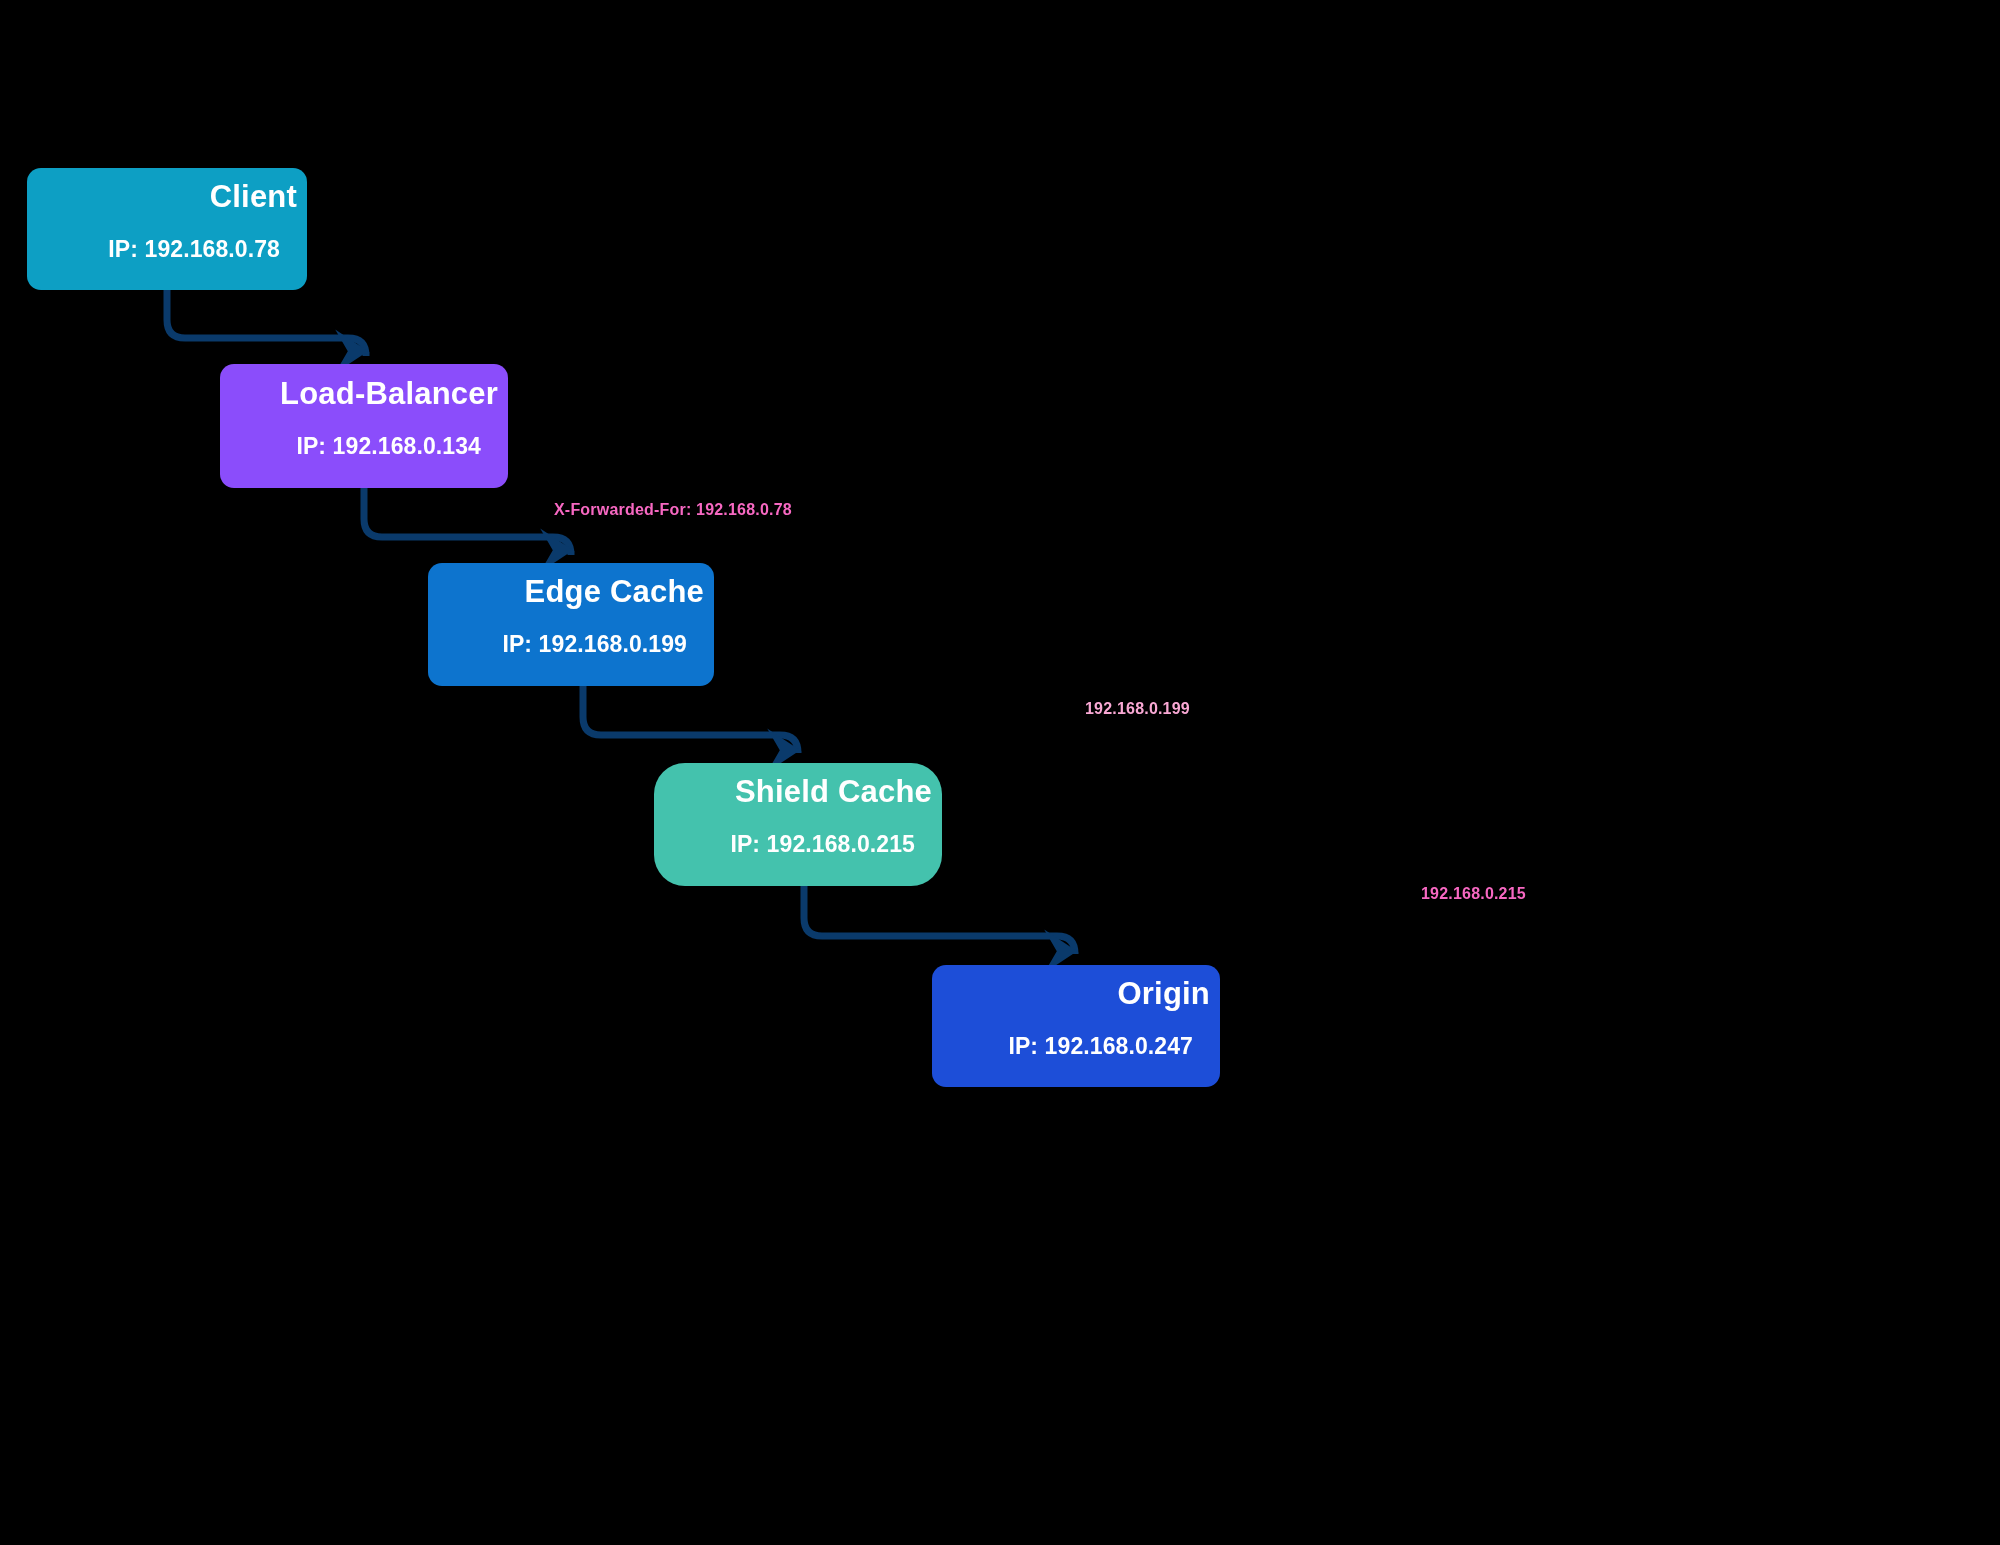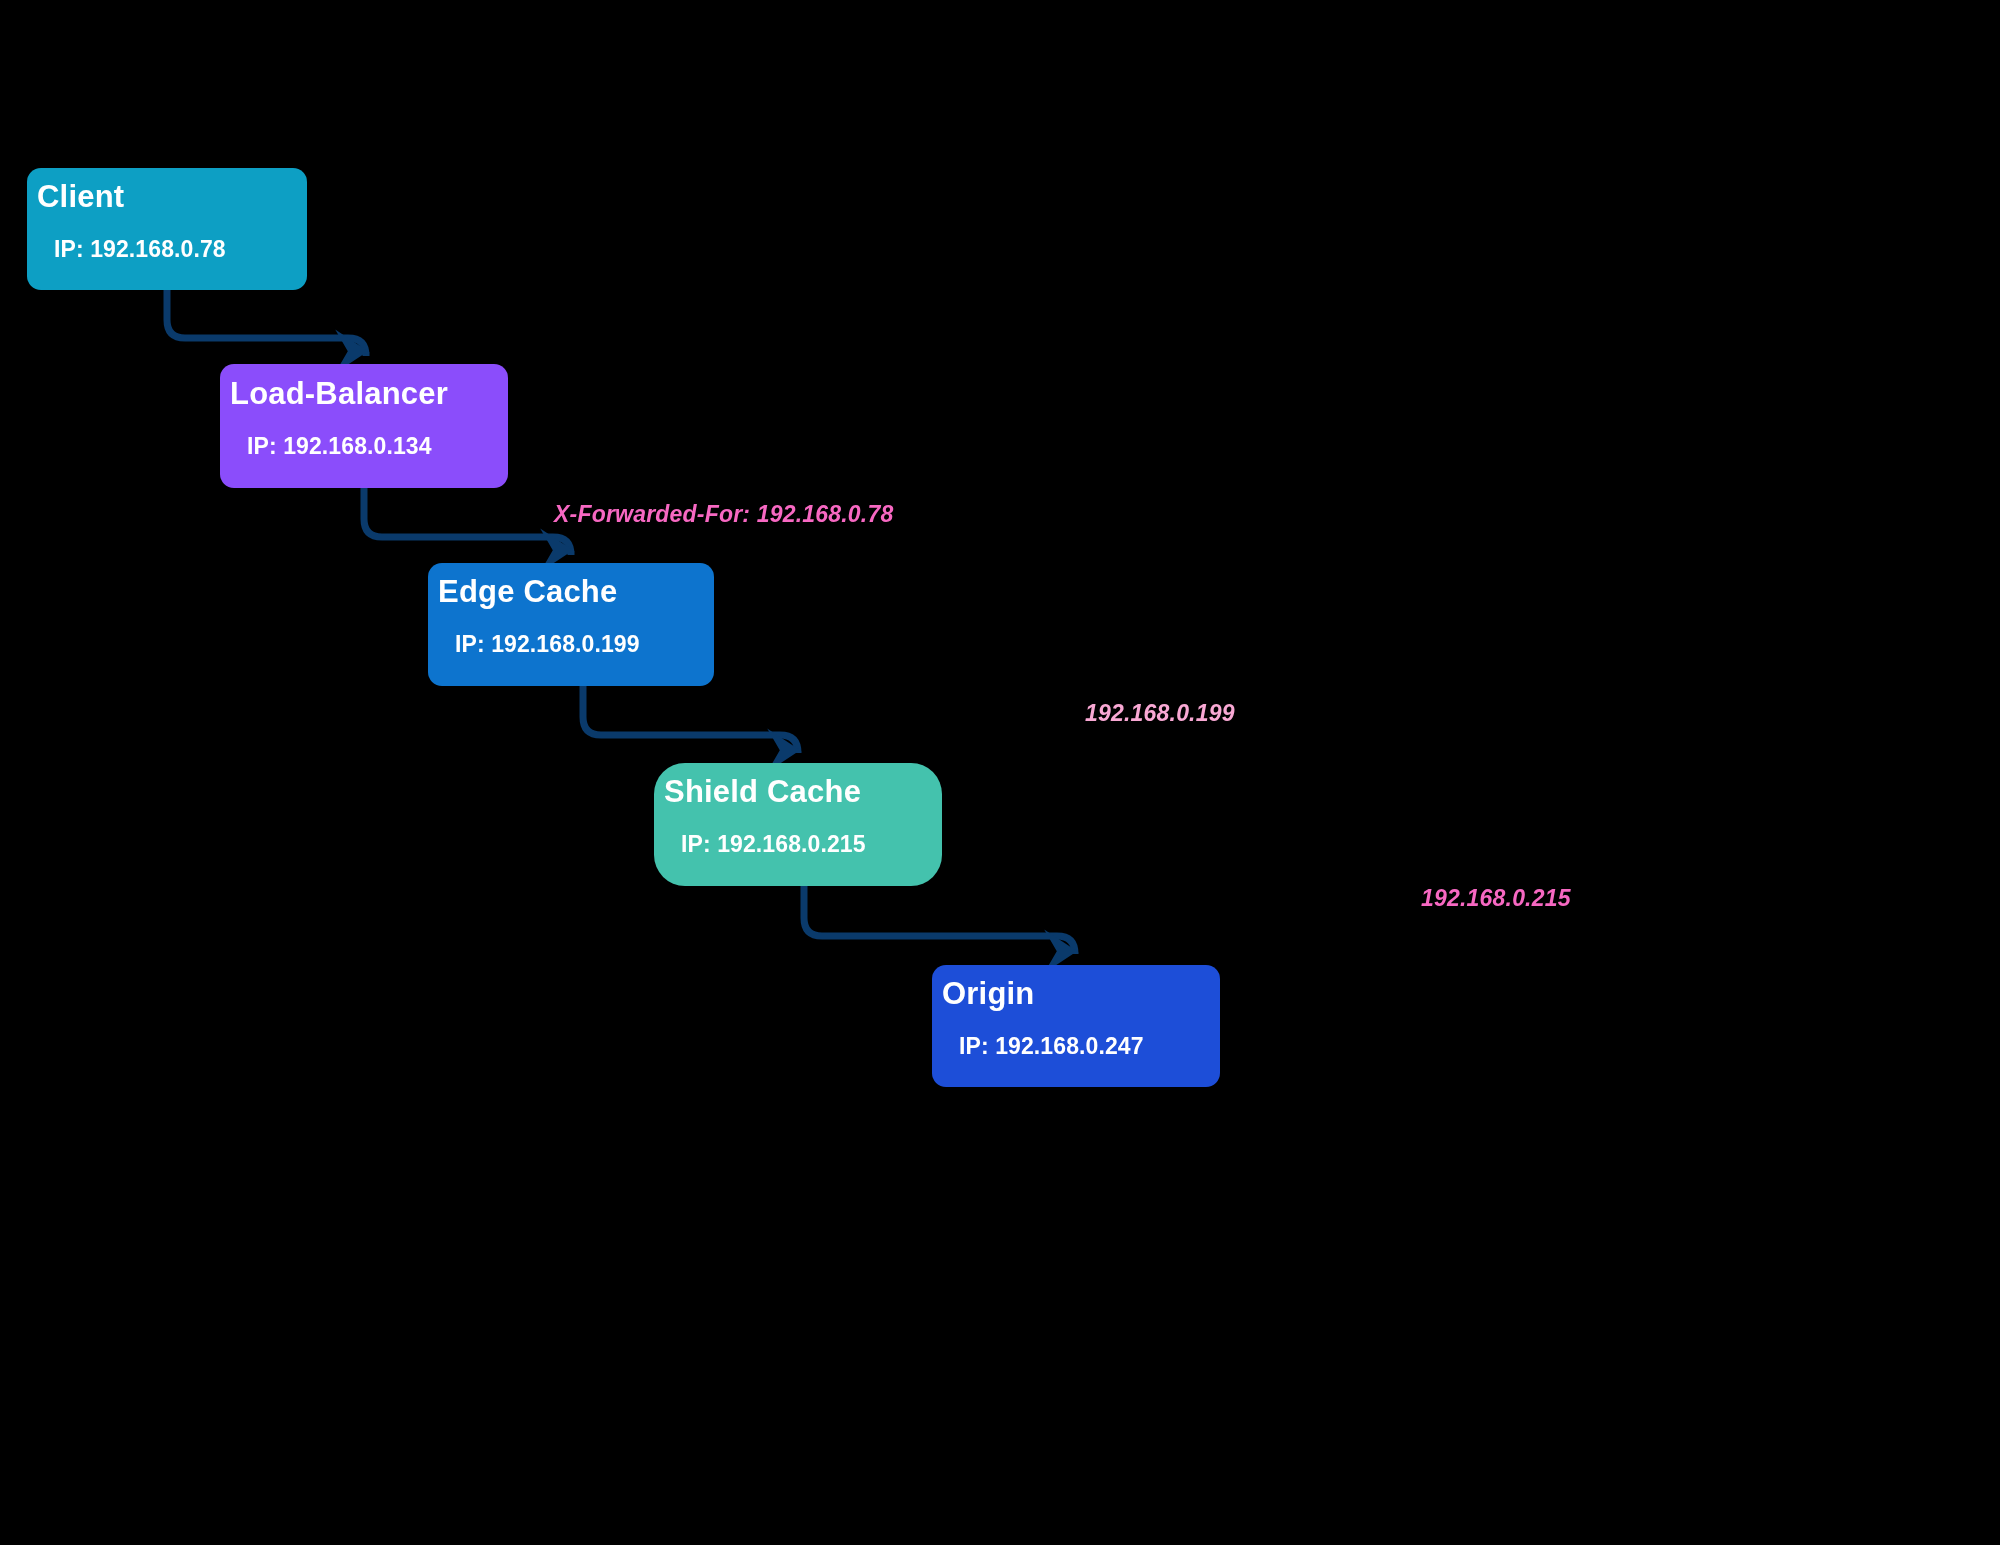--- a/index.html
+++ b/index.html
@@ -32,21 +32,21 @@
     height: 1545px;
     pointer-events: none;
   }
 
   .node-box {
     position: absolute;
     box-sizing: border-box;
     border-radius: 14px;
     display: flex;
     flex-direction: column;
-    align-items: flex-start;
+    align-items: flex-end;
     justify-content: center;
     text-align: center;
     color: #ffffff;
     padding: 6px 10px;
   }
 
   .node-title {
     font-size: 31px;
     font-weight: 700;
     letter-spacing: 0.2px;
@@ -59,26 +59,25 @@
     font-size: 23px;
     font-weight: 700;
     letter-spacing: 0.1px;
     line-height: 1.15;
     margin: 17px;
     white-space: nowrap;
   }
 
   .edge-label {
     position: absolute;
-    font-size: 23px;
+    font-size: 16px;
     font-weight: 700;
     letter-spacing: 0.2px;
     white-space: nowrap;
     color: #f768c2;
-    font-style: italic;
   }
 </style>
 </head>
 <body style="background: rgb(0, 0, 0);">
 
 <div id="diagram-canvas">
 
   <svg id="edge-layer" viewBox="0 0 2000 1545" xmlns="http://www.w3.org/2000/svg">
     <defs>
       <marker id="arrowhead" markerWidth="7" markerHeight="7" refX="3.2" refY="5.6" orient="auto" markerUnits="strokeWidth">

